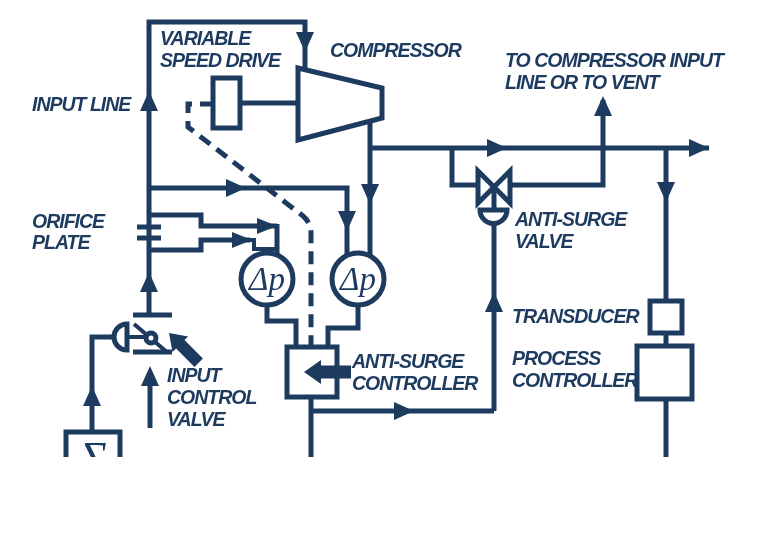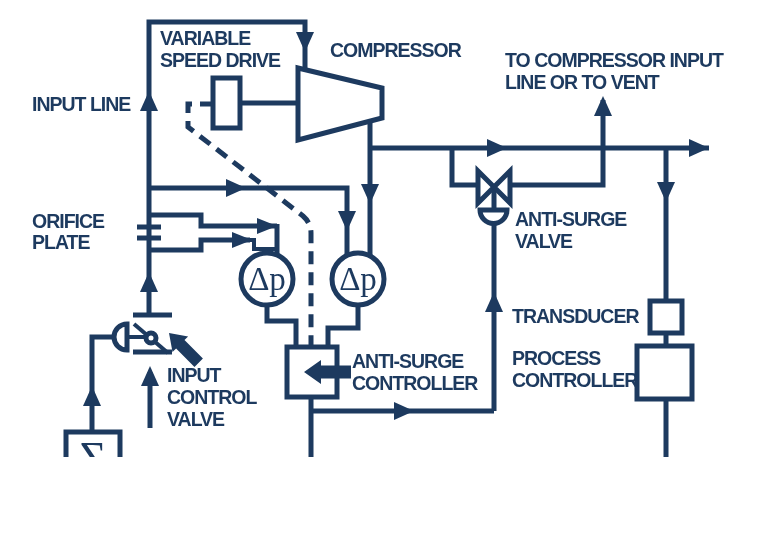--- a/index.html
+++ b/index.html
@@ -1,17 +1,17 @@
 <!DOCTYPE html>
 <html><head>
 <meta charset="utf-8">
 <style>
   html,body{margin:0;padding:0;background:#fff;}
   .stage{position:relative;width:768px;height:457px;background:#fff;overflow:hidden;
-         font-family:"Liberation Sans",sans-serif;}
+         font-family:"Liberation Sans",sans-serif;font-style:italic;}
   svg{display:block;}
   .pipe{fill:none;stroke:#1d3a5f;stroke-width:5;}
   .thin{fill:none;stroke:#1d3a5f;stroke-width:4;}
   .dashed{fill:none;stroke:#1d3a5f;stroke-width:5;stroke-dasharray:13 8;}
   .node{fill:#ffffff;stroke:#1d3a5f;stroke-width:5;}
   .arrow{fill:#1d3a5f;stroke:none;}
   .lbl{font-family:"Liberation Sans",sans-serif;font-weight:bold;font-size:19.5px;
        letter-spacing:-1px;fill:#1d3a5f;}
   .glyph{font-family:"Liberation Serif",serif;fill:#1d3a5f;}
   .dp{font-size:33px;}

